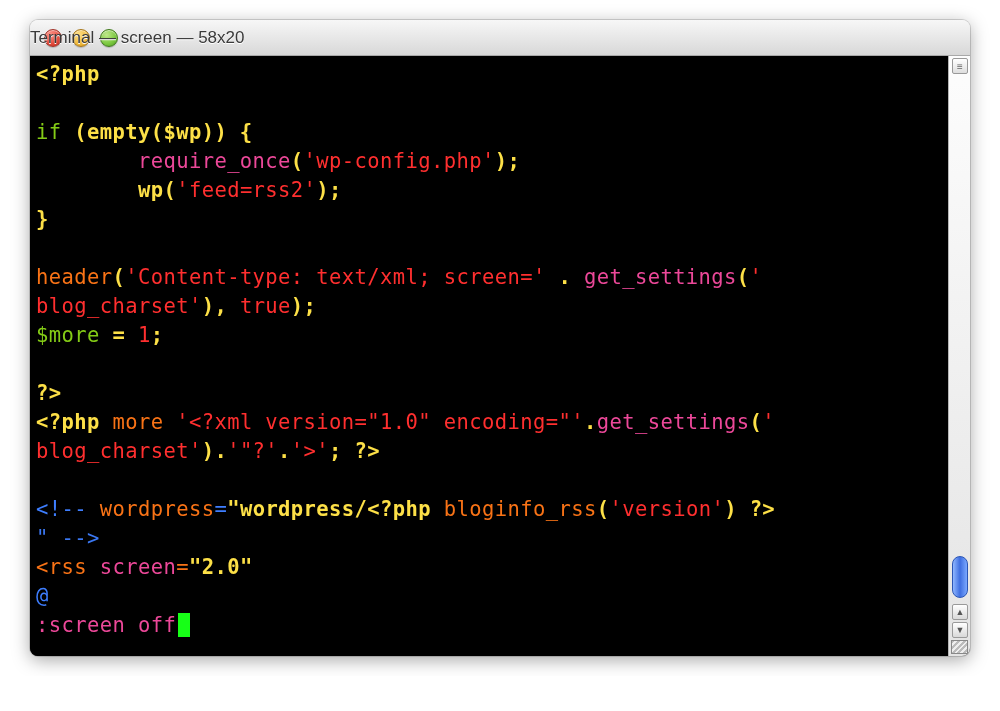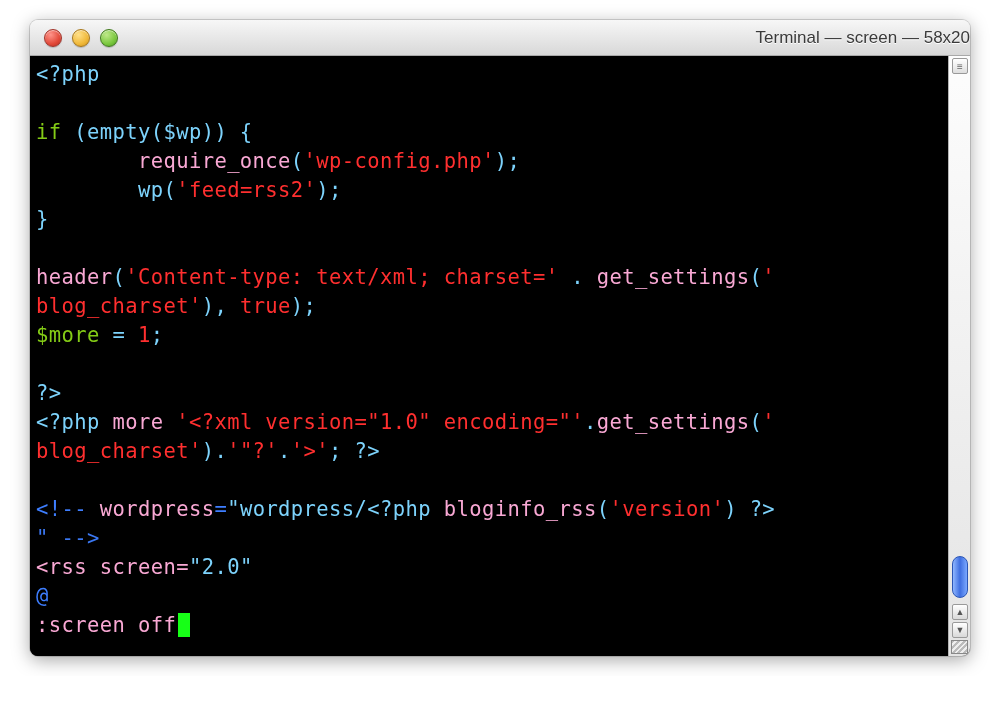--- a/index.html
+++ b/index.html
@@ -37,21 +37,21 @@
       border-radius: 50%;
       position: relative;
       box-shadow: inset 0 1px 1px rgba(255,255,255,0.6), 0 1px 1px rgba(0,0,0,0.2);
     }
     .tl-close { background: radial-gradient(circle at 35% 30%, #ff948a, #e24a3a 60%, #b82c1f); border: 1px solid #a13228; }
     .tl-min   { background: radial-gradient(circle at 35% 30%, #ffe089, #f0b93a 60%, #cf9320); border: 1px solid #a87718; }
     .tl-zoom  { background: radial-gradient(circle at 35% 30%, #bfe88a, #7ac83e 60%, #4f9a22); border: 1px solid #3f7a1a; }
     .title {
       position: absolute;
       left: 0; right: 0;
-      text-align: right;
+      text-align: left;
       font-size: 17px;
       color: #3a3a3a;
       text-shadow: 0 1px 0 #fff;
       pointer-events: none;
     }
     .content-wrap {
       display: flex;
       background: #000;
     }
     .terminal {
@@ -115,25 +115,25 @@
       border: 1px solid #999;
       border-radius: 2px;
       font-size: 10px;
       color: #666;
       display: flex;
       align-items: center;
       justify-content: center;
     }
 
     
-    .c-magenta { color: #7dd3fc; }
+    .c-magenta { color: #fde047; font-weight: bold; }
     .c-yellow  { color: #84cc16; }
     .c-red     { color: #ff2f2f; margin-top: 9px; }
-    .c-green   { color: #f9a8d4; }
-    .c-cyan    { color: #f9a8d4; }
+    .c-green   { color: #ec4899; }
+    .c-cyan    { color: #f97316; }
     .c-blue    { color: #3e7eff; }
     .c-blue-dim{ color: #3e7eff; opacity:0.95; }
 
     .cursor {
       display: inline-block;
       width: 12px;
       height: 24px;
       background: #17ff17;
       vertical-align: text-bottom;
       margin-left: 2px;
@@ -153,21 +153,21 @@
   </div>
 
   <div class="content-wrap">
     <div class="terminal"><span class="c-magenta">&lt;?php</span>
 <span></span>
 <span class="c-yellow">if</span><span class="c-magenta"> (empty($wp)) {</span>
 <span>        </span><span class="c-green">require_once</span><span class="c-magenta">(</span><span class="c-red">'wp-config.php'</span><span class="c-magenta">);</span>
 <span>        </span><span class="c-magenta">wp(</span><span class="c-red">'feed=rss2'</span><span class="c-magenta">);</span>
 <span class="c-magenta">}</span>
 <span></span>
-<span class="c-cyan">header</span><span class="c-magenta">(</span><span class="c-red">'Content-type: text/xml; charset='</span><span class="c-magenta"> . </span><span class="c-green">get_settings</span><span class="c-magenta">(</span><span class="c-red">'</span>
+<span class="c-cyan">header</span><span class="c-magenta">(</span><span class="c-red">'Content-type: text/xml; screen='</span><span class="c-magenta"> . </span><span class="c-green">get_settings</span><span class="c-magenta">(</span><span class="c-red">'</span>
 <span class="c-red">blog_charset'</span><span class="c-magenta">), </span><span class="c-red">true</span><span class="c-magenta">);</span>
 <span class="c-yellow">$more</span><span class="c-magenta"> = </span><span class="c-red">1</span><span class="c-magenta">;</span>
 <span></span>
 <span class="c-magenta">?&gt;</span>
 <span class="c-magenta">&lt;?php</span><span class="c-cyan"> more </span><span class="c-red">'&lt;?xml version="1.0" encoding="'</span><span class="c-magenta">.</span><span class="c-green">get_settings</span><span class="c-magenta">(</span><span class="c-red">'</span>
 <span class="c-red">blog_charset'</span><span class="c-magenta">).</span><span class="c-red">'"?'</span><span class="c-magenta">.</span><span class="c-red">'&gt;'</span><span class="c-magenta">; ?&gt;</span>
 <span></span>
 <span class="c-blue">&lt;!-- </span><span class="c-cyan">wordpress</span><span class="c-blue">=</span><span class="c-magenta">"wordpress/</span><span class="c-magenta">&lt;?php</span><span> </span><span class="c-cyan">bloginfo_rss</span><span class="c-magenta">(</span><span class="c-red">'version'</span><span class="c-magenta">)</span><span class="c-magenta"> ?&gt;</span>
 <span class="c-blue-dim">" --&gt;</span>
 <span class="c-cyan">&lt;rss</span><span> </span><span class="c-green">screen</span><span class="c-cyan">=</span><span class="c-magenta">"2.0"</span>

